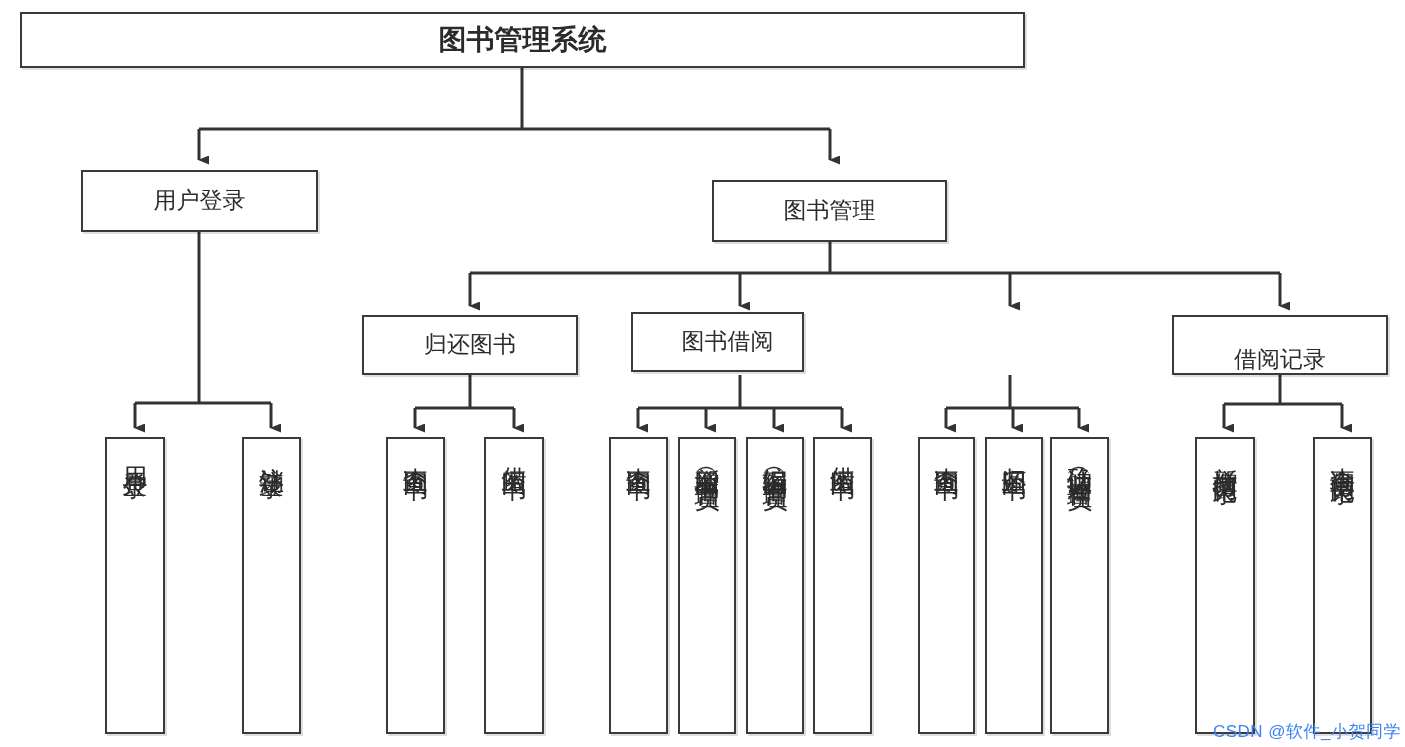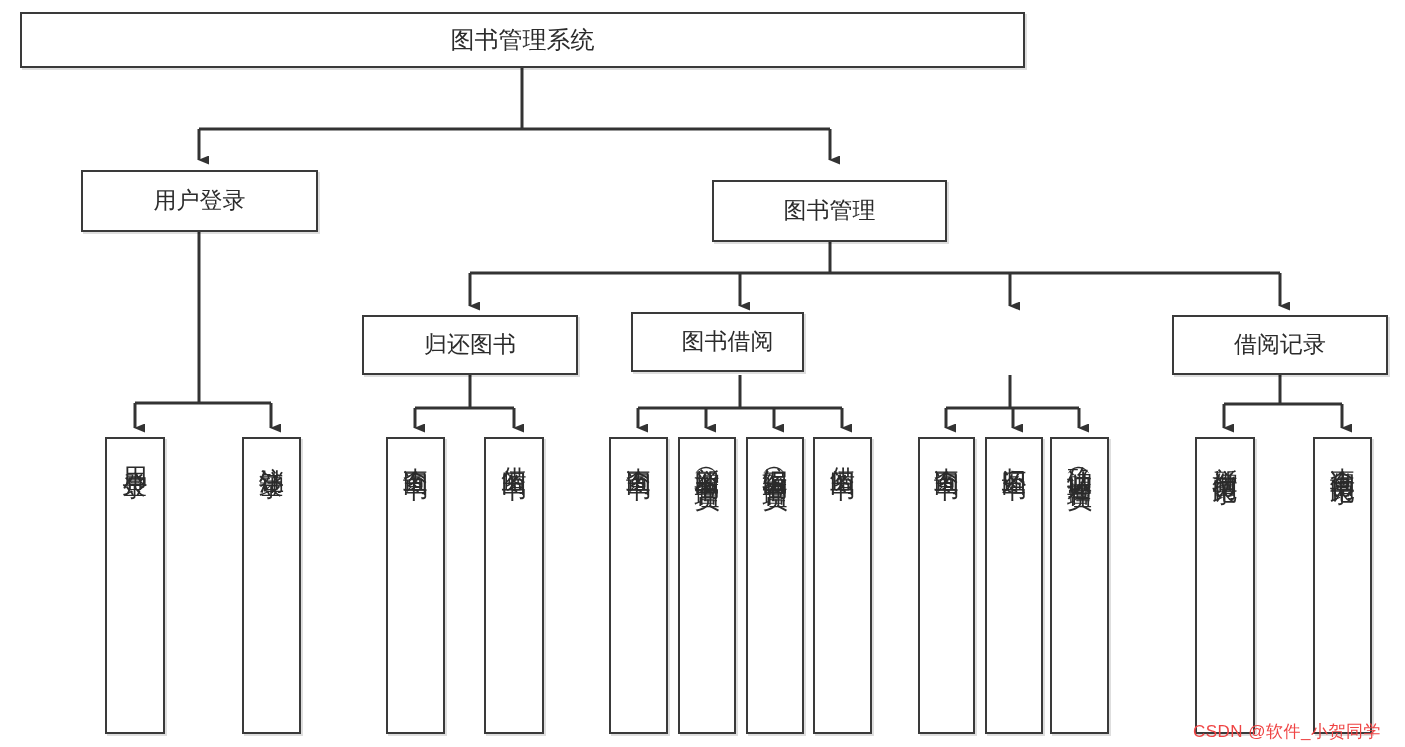--- a/index.html
+++ b/index.html
@@ -40,40 +40,41 @@
   .node .lbl {
     display: block;
     text-align: center;
     line-height: 1.18;
     white-space: nowrap;
   }
   .node.horiz .lbl {
     font-size: 23px;
   }
   .node.root .lbl {
-    font-size: 24px;
+    font-size: 28px;
+    font-weight: bold;
   }
   .node.vert {
     align-items: flex-start;
     padding-top: 8px;
   }
   .node.vert .lbl {
     writing-mode: vertical-rl;
     text-orientation: upright;
     font-size: 25px;
     letter-spacing: 3px;
     line-height: 1;
     white-space: nowrap;
   }
   #watermark {
     position: absolute;
-    right: 24px;
+    right: 4px;
     bottom: 4px;
     font-size: 17px;
-    color: #ef4444;
+    color: #3b82f6;
     letter-spacing: 0.5px;
     user-select: none;
   }
 </style>
 </head>
 <body>
 
 <div id="canvas">
 
   <svg id="edges" viewBox="0 0 1405 747">
@@ -136,21 +137,21 @@
   <div class="node horiz" style="left:712px; top:180px; width:235px; height:62px;">
     <span class="lbl">图书管理</span>
   </div>
 
   <div class="node horiz" style="left:362px; top:315px; width:216px; height:60px;">
     <span class="lbl">归还图书</span>
   </div>
   <div class="node horiz" style="left:631px; top:312px; width:173px; height:60px;padding-left:20px;">
     <span class="lbl">图书借阅</span>
   </div>
-  <div class="node horiz" style="left:1172px; top:315px; width:216px; height:60px;">
+  <div class="node horiz" style="left:1172px; top:315px; width:216px; height:60px;align-items:flex-end;">
     <span class="lbl">借阅记录</span>
   </div>
 
   <div class="node vert" style="left:105px; top:437px; width:60px; height:297px;">
     <span class="lbl">用户登录</span>
   </div>
   <div class="node vert" style="left:242px; top:437px; width:59px; height:297px;">
     <span class="lbl">注销登录</span>
   </div>
 

